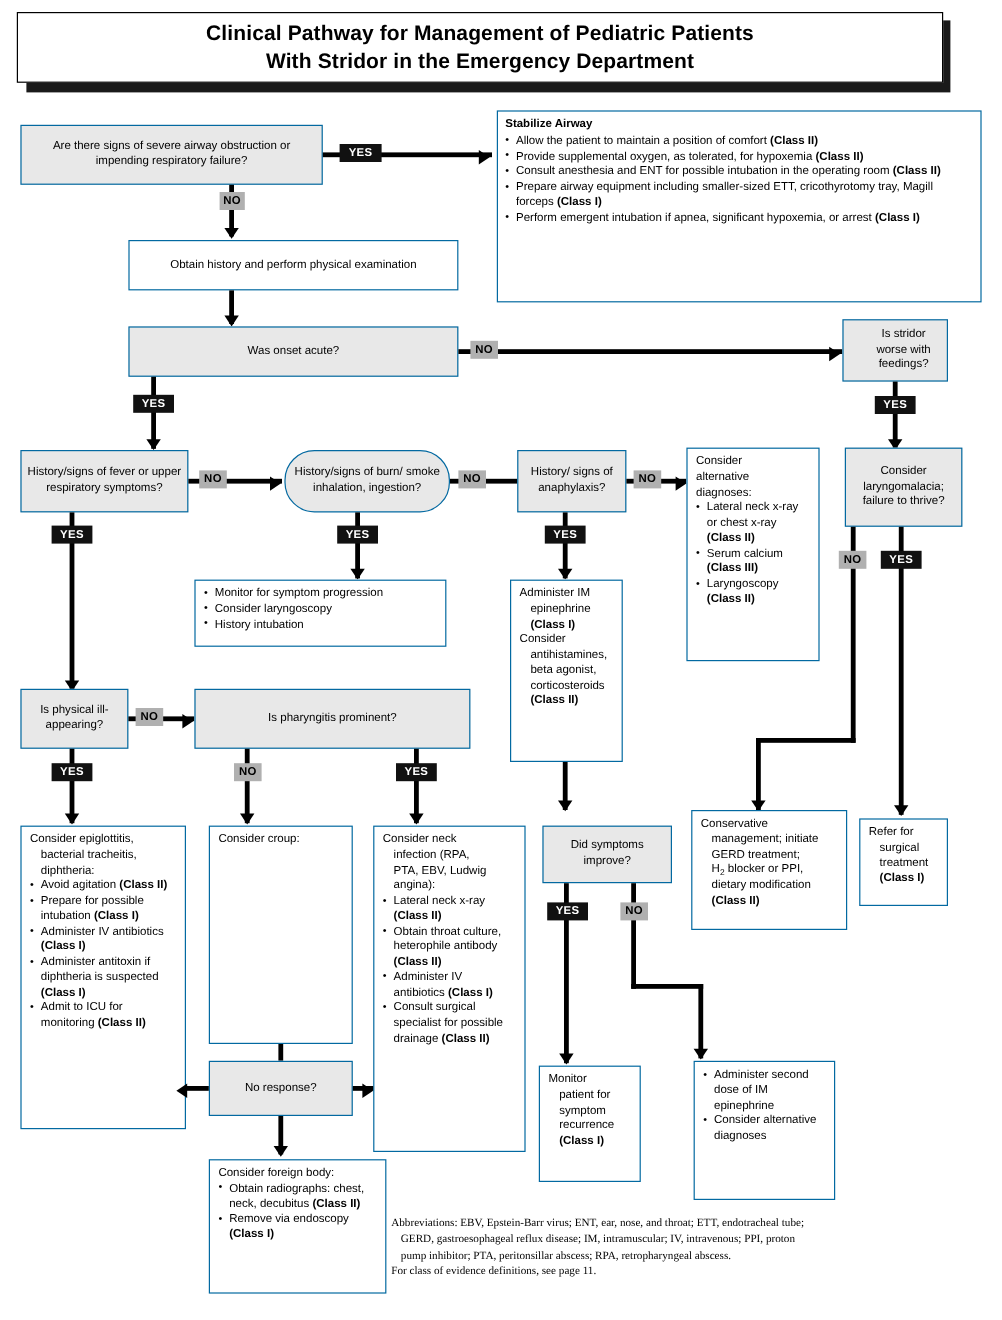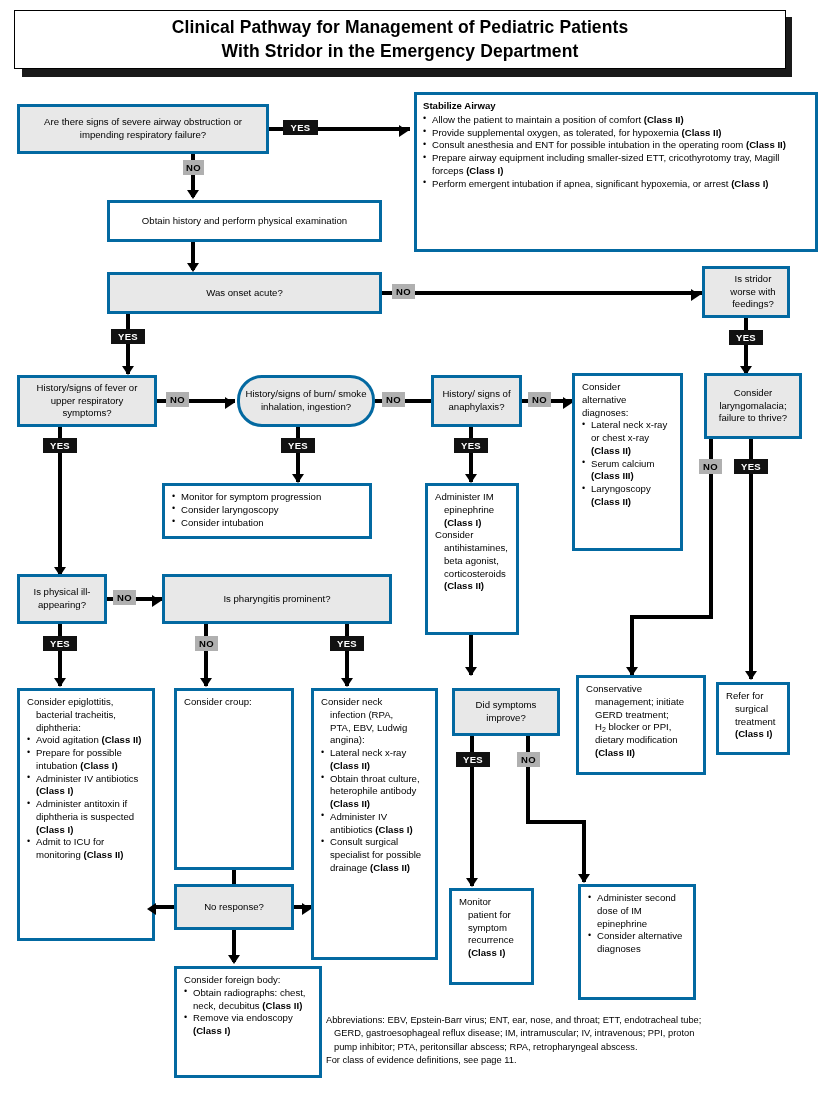--- a/index.html
+++ b/index.html
@@ -7,21 +7,21 @@
 
   #canvas{position:relative;width:835px;height:1100px;overflow:hidden;background:#fff;}
 
   
   .title-shadow{position:absolute;background:#1a1a1a;}
   .title-box{position:absolute;background:#ffffff;border:1px solid #000;
              display:flex;align-items:center;justify-content:center;text-align:center;}
   .title-box .t{font-size:17.5px;font-weight:bold;line-height:1.32;letter-spacing:.1px;}
 
   
-  .node{position:absolute;border:3px solid #0369a1;box-sizing:border-box;background:#fff;
+  .node{position:absolute;border:1px solid #0369a1;box-sizing:border-box;background:#fff;
         font-size:9.6px;line-height:1.33;}
   .node.decision{background:#e8e8e8;display:flex;align-items:center;justify-content:center;text-align:center;}
   .node.decision .inner{padding:3px 5px;}
   .node.proc{background:#fff;display:flex;align-items:center;justify-content:center;text-align:center;}
   .node.proc .inner{padding:3px 6px;}
   .node.listbox{background:#fff;padding:5px 6px 5px 6px;}
   .node.listbox.plain{padding:5px 7px;}
 
   .hdr{font-weight:bold;display:block;margin-bottom:1px;}
   ul.bl{margin:0;padding:0;list-style:none;}
@@ -162,21 +162,21 @@
   <div class="lbl no" style="left:699px;top:459px;width:23px;height:15px;">NO</div>
 
   <div class="ln v" style="left:749px;top:439px;width:4px;height:240px;"></div>
   <div class="ah down" style="left:744.5px;top:671px;"></div>
   <div class="lbl yes" style="left:734px;top:459px;width:34px;height:15px;">YES</div>
 
   <div class="node listbox plain" style="left:162px;top:483px;width:210px;height:56px;">
     <ul class="bl">
       <li>Monitor for symptom progression</li>
       <li>Consider laryngoscopy</li>
-      <li>Consider intubation</li>
+      <li>History intubation</li>
     </ul>
   </div>
 
   <div class="node listbox plain" style="left:425px;top:483px;width:94px;height:152px;">
     <span class="lead">Administer IM</span>
     <span class="ind">epinephrine</span>
     <span class="ind"><b>(Class I)</b></span>
     <span class="lead">Consider</span>
     <span class="ind">antihistamines,</span>
     <span class="ind">beta agonist,</span>
@@ -290,20 +290,20 @@
     <span class="ind"><b>(Class I)</b></span>
   </div>
 
   <div class="node listbox plain" style="left:578px;top:884px;width:118px;height:116px;">
     <ul class="bl">
       <li>Administer second dose of IM epinephrine</li>
       <li>Consider alternative diagnoses</li>
     </ul>
   </div>
 
-  <div class="footer" style="left:326px;top:1014px;width:505px;">
+  <div class="footer" style="left:326px;top:1014px;width:505px;font-family:Liberation Serif, serif;">
     <span>Abbreviations: EBV, Epstein-Barr virus; ENT, ear, nose, and throat; ETT, endotracheal tube;</span>
     <span class="l2">GERD, gastroesophageal reflux disease;  IM, intramuscular; IV, intravenous; PPI, proton</span>
     <span class="l2">pump inhibitor; PTA, peritonsillar abscess; RPA, retropharyngeal abscess.</span>
     <span style="display:block;">For class of evidence definitions, see page 11.</span>
   </div>
 
 </div>
 
 </body></html>

